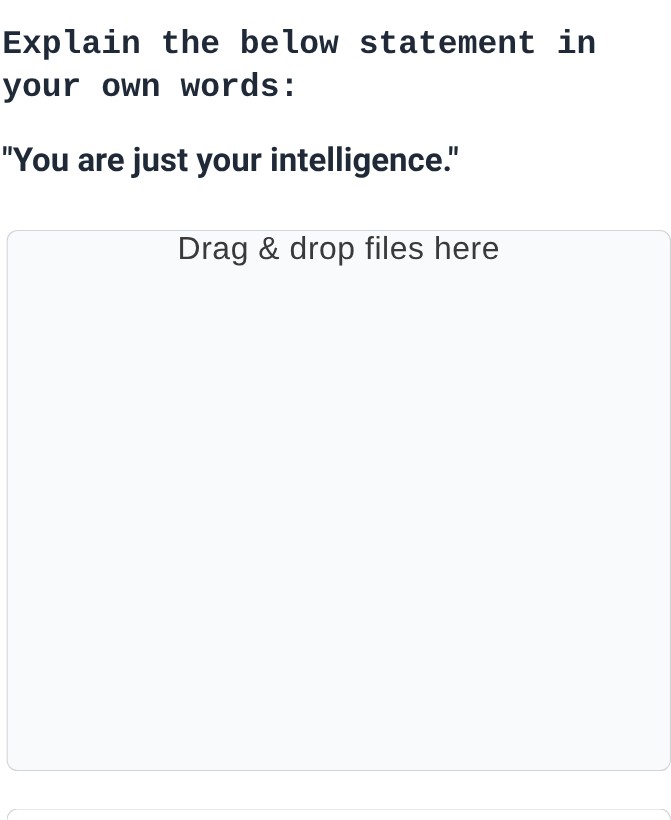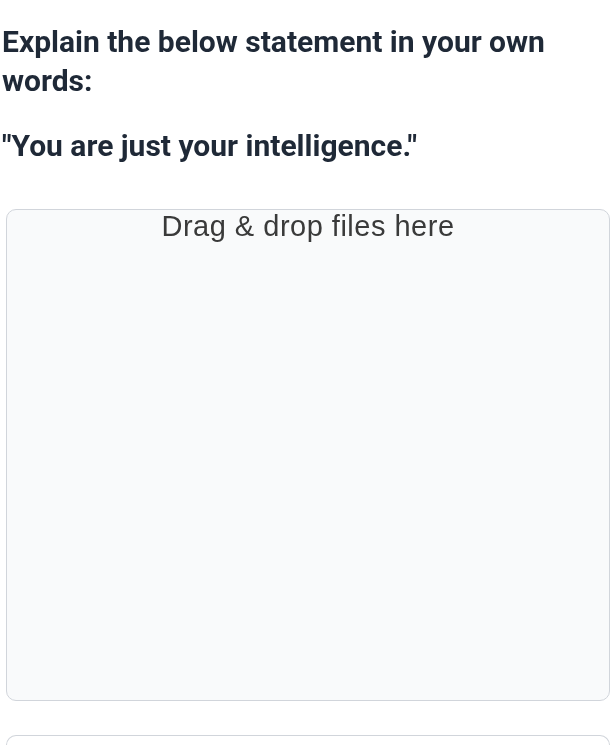--- a/index.html
+++ b/index.html
@@ -16,20 +16,21 @@
     }
     .container {
       padding: 0;
     }
     .prompt-heading {
       font-size: 30px;
       font-weight: 700;
       color: #1f2937;
       line-height: 1.3;
       padding: 22px 2px 0 2px;
+      font-family: Liberation Mono, monospace;
     }
     .quote-text {
       font-size: 30px;
       font-weight: 700;
       color: #1f2937;
       line-height: 1.3;
       padding: 26px 2px 0 2px;
     }
     .dropzone {
       margin-top: 44px;

